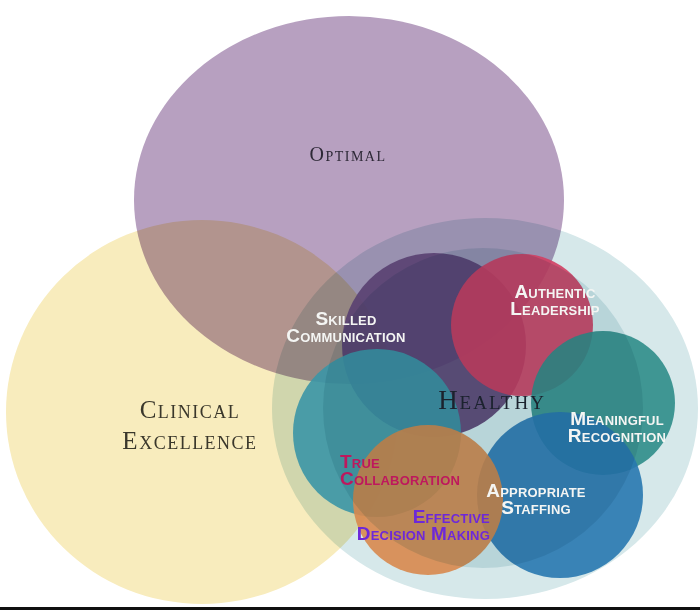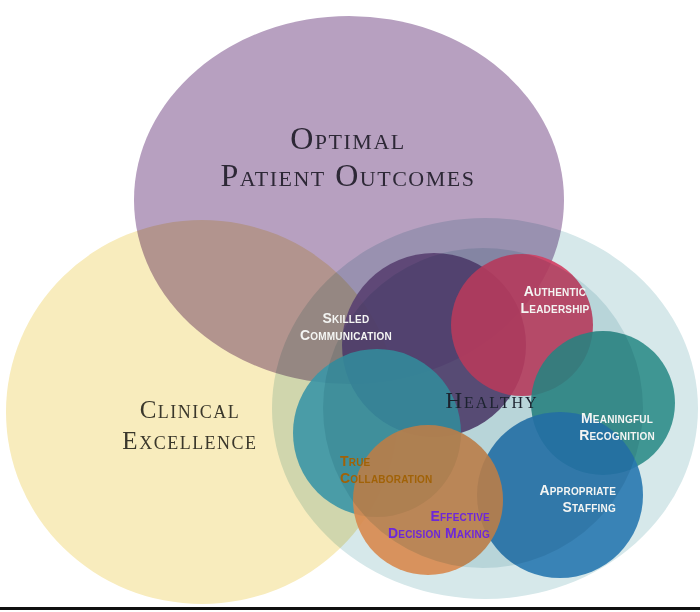--- a/index.html
+++ b/index.html
@@ -23,36 +23,36 @@
   .c-edm{left:353px;top:425px;width:150px;height:150px;z-index:15;}
   
   .c-inner{left:323px;top:248px;width:320px;height:320px;z-index:20;
            mix-blend-mode:multiply;opacity:.5;}
   
   .big-title{
     position:absolute;z-index:30;text-align:center;
     font-family:"Liberation Serif",serif;font-variant:small-caps;
     font-weight:500;
   }
-  .t-opo{left:98px;top:120px;width:500px;font-size:32px;line-height:37px;letter-spacing:1.5px;}
+  .t-opo{left:98px;top:136px;width:500px;font-size:20px;line-height:37px;letter-spacing:1.5px;}
   .t-ce {left:40px;top:394px;width:300px;font-size:25px;line-height:31px;letter-spacing:1.5px;}
-  .t-hwe{left:292px;top:384px;width:400px;font-size:23px;line-height:33px;letter-spacing:2px;}
+  .t-hwe{left:292px;top:384px;width:400px;font-size:27px;line-height:33px;letter-spacing:2px;}
   .big-title span{display:block;}
   
   .std-label{
     position:absolute;z-index:31;
-    font-variant:small-caps;font-weight:700;font-size:14px;line-height:17px;
+    font-variant:small-caps;font-weight:700;font-size:19px;line-height:17px;
     letter-spacing:.2px;
   }
   .std-label span{display:block;}
   .l-sc {left:266px;top:310px;width:160px;text-align:center;}
   .l-al {left:475px;top:283px;width:160px;text-align:center;}
   .l-mr {left:537px;top:382px;width:160px;text-align:center;}
   .l-tc {left:340px;top:453px;width:150px;text-align:left;}
-  .l-as {left:456px;top:482px;width:160px;text-align:right;}
+  .l-as {left:456px;top:482px;width:160px;text-align:center;}
   .l-edm{left:330px;top:508px;width:160px;text-align:right;}
   
   .bottom-rule{position:absolute;left:0;top:607px;width:700px;height:3px;z-index:40;}
 </style>
 </head>
 <body>
 
 <div id="stage">
 
   <div class="circle big c-ce" style="background-color: rgb(248, 236, 189);"></div>
@@ -63,21 +63,20 @@
   <div class="circle std c-al" style="background-color: rgb(209, 63, 99);"></div>
   <div class="circle std c-mr" style="background-color: rgb(47, 141, 138);"></div>
   <div class="circle std c-as" style="background-color: rgb(40, 120, 176);"></div>
   <div class="circle std c-tc" style="background-color: rgb(59, 150, 166);"></div>
   <div class="circle std c-edm" style="background-color: rgb(216, 136, 78);"></div>
 
   <div class="circle c-inner" style="background-color: rgb(185, 214, 220);"></div>
 
   <div class="big-title t-opo" style="color: rgb(45, 40, 54);">
     <span>Optimal</span>
-    <span>Patient Outcomes</span>
   </div>
   <div class="big-title t-ce" style="color: rgb(58, 55, 43);">
     <span>Clinical</span>
     <span>Excellence</span>
   </div>
   <div class="big-title t-hwe" style="color: rgb(27, 34, 46);">
     <span>Healthy</span>
   </div>
 
   <div class="std-label l-sc" style="color: rgb(244, 245, 243);">
@@ -85,21 +84,21 @@
     <span>Communication</span>
   </div>
   <div class="std-label l-al" style="color: rgb(244, 245, 243);">
     <span>Authentic</span>
     <span>Leadership</span>
   </div>
   <div class="std-label l-mr" style="color: rgb(244, 245, 243); margin-top: 28px;">
     <span>Meaningful</span>
     <span>Recognition</span>
   </div>
-  <div class="std-label l-tc" style="color: #a16207;">
+  <div class="std-label l-tc" style="color: #be185d;">
     <span>True</span>
     <span>Collaboration</span>
   </div>
   <div class="std-label l-as" style="color: rgb(244, 245, 243);">
     <span>Appropriate</span>
     <span>Staffing</span>
   </div>
   <div class="std-label l-edm" style="color: #6d28d9; text-align: right;">
     <span>Effective</span>
     <span>Decision Making</span>

